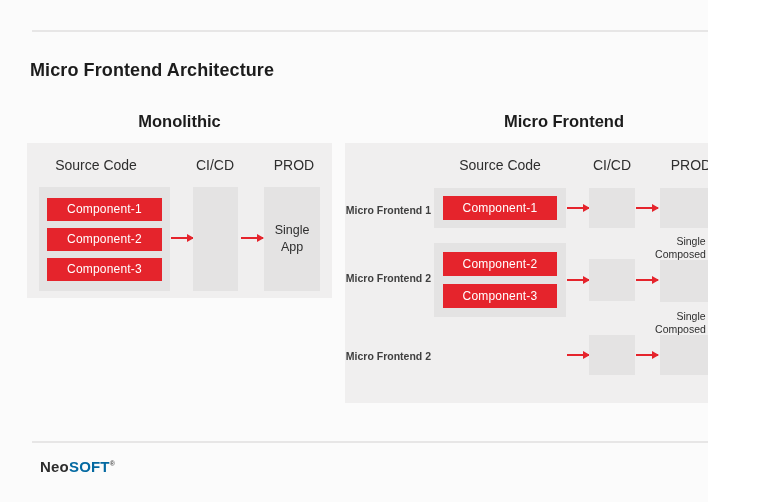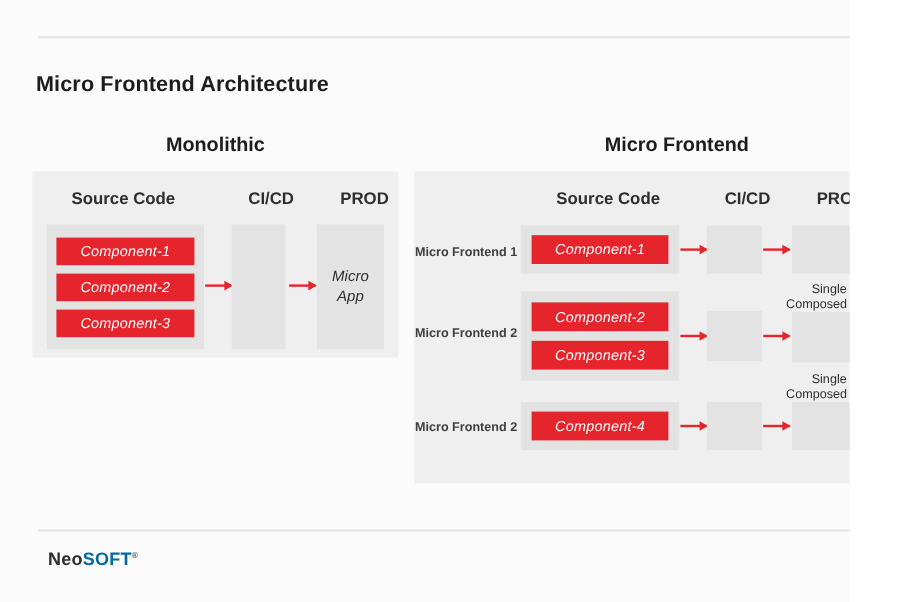--- a/index.html
+++ b/index.html
@@ -19,22 +19,22 @@
   .rule{position:absolute;height:2px;background:var(--rule);}
   .rule-top{left:32px;top:30px;width:704px;}
   .rule-bottom{left:32px;top:441px;width:705px;}
   .main-title{position:absolute;left:30px;top:60px;font-size:18px;font-weight:bold;color:var(--ink);letter-spacing:.1px;}
   .section-title{position:absolute;top:112px;font-size:16.5px;font-weight:bold;color:var(--ink);text-align:center;}
   .mono-title{left:27px;width:305px;}
   .micro-title{left:345px;width:393px;padding-left:45px;}
   .panel{position:absolute;top:143px;background:var(--panel-bg);}
   .mono-panel{left:27px;width:305px;height:155px;}
   .micro-panel{left:345px;width:393px;height:260px;}
-  .col-header{position:absolute;top:14px;height:16px;font-size:14px;color:var(--ink-soft);text-align:right;white-space:nowrap;font-weight:bold;}
-  .gbox{position:absolute;background:var(--box-bg);font-style:italic;}
+  .col-header{position:absolute;top:14px;height:16px;font-size:14px;color:var(--ink-soft);text-align:center;white-space:nowrap;}
+  .gbox{position:absolute;background:var(--box-bg);}
   .stack{display:flex;flex-direction:column;align-items:center;justify-content:center;gap:7px;}
   .stack-wide{display:flex;flex-direction:column;align-items:center;justify-content:center;gap:8px;}
   .chip{background:var(--accent-red);color:#fff;font-size:12px;font-weight:500;letter-spacing:.2px;
         display:flex;align-items:center;justify-content:center;white-space:nowrap;}
   .chip-mono{width:115px;height:23px;}
   .chip-micro{width:114px;height:24px;}
   .arrow{position:absolute;width:22px;height:2px;background:var(--accent-red);}
   .arrow::after{content:"";position:absolute;right:-1px;top:-3.5px;width:0;height:0;
         border-left:7px solid var(--accent-red);border-top:4.5px solid transparent;border-bottom:4.5px solid transparent;}
   .prod-box{display:flex;align-items:center;justify-content:center;}
@@ -67,21 +67,21 @@
       <div class="chip chip-mono">Component-1</div>
       <div class="chip chip-mono">Component-2</div>
       <div class="chip chip-mono">Component-3</div>
     </div>
 
     <div class="arrow" style="left:144px;top:94px;"></div>
     <div class="gbox" style="left:166px;top:44px;width:45px;height:104px;"></div>
     <div class="arrow" style="left:214px;top:94px;"></div>
 
     <div class="gbox prod-box" style="left:237px;top:44px;width:56px;height:104px;">
-      <div class="prod-text">Micro App</div>
+      <div class="prod-text">Single App</div>
     </div>
   </div>
 
   <div class="panel micro-panel">
     <div class="col-header" style="left:105px;width:100px;">Source Code</div>
     <div class="col-header" style="left:237px;width:60px;">CI/CD</div>
     <div class="col-header" style="left:316px;width:60px;">PROD</div>
 
     <div class="row-label" style="top:61px;">Micro Frontend 1</div>
     <div class="gbox stack-wide" style="left:89px;top:45px;width:132px;height:40px;">
@@ -100,23 +100,20 @@
       <div class="chip chip-micro">Component-3</div>
     </div>
     <div class="arrow" style="left:222px;top:136px;"></div>
     <div class="gbox" style="left:244px;top:116px;width:46px;height:42px;"></div>
     <div class="arrow" style="left:291px;top:136px;"></div>
     <div class="gbox" style="left:315px;top:117px;width:62px;height:42px;"></div>
 
     <div class="composed-text" style="top:167px;">Single Composed App</div>
 
     <div class="row-label" style="top:207px;">Micro Frontend 2</div>
-    <div class="gbox stack-wide" style="left:89px;top:192px;width:132px;height:40px;">
-      <div class="chip chip-micro">Component-4</div>
-    </div>
     <div class="arrow" style="left:222px;top:211px;"></div>
     <div class="gbox" style="left:244px;top:192px;width:46px;height:40px;"></div>
     <div class="arrow" style="left:291px;top:211px;"></div>
     <div class="gbox" style="left:315px;top:192px;width:62px;height:40px;"></div>
   </div>
 
   <div class="rule rule-bottom"></div>
 
   <div class="logo">
     <span class="logo-dark">Neo</span><span class="logo-red">SOFT</span><span class="logo-reg">®</span>

